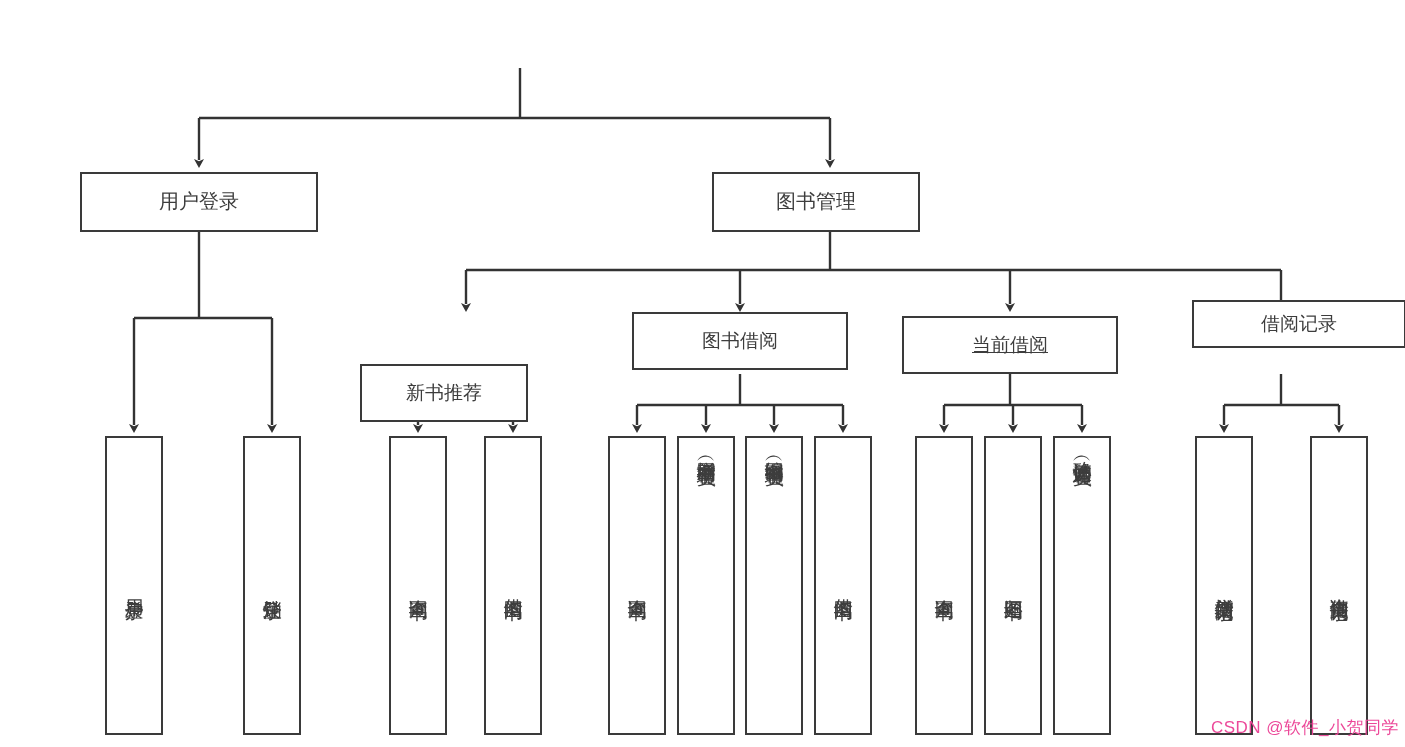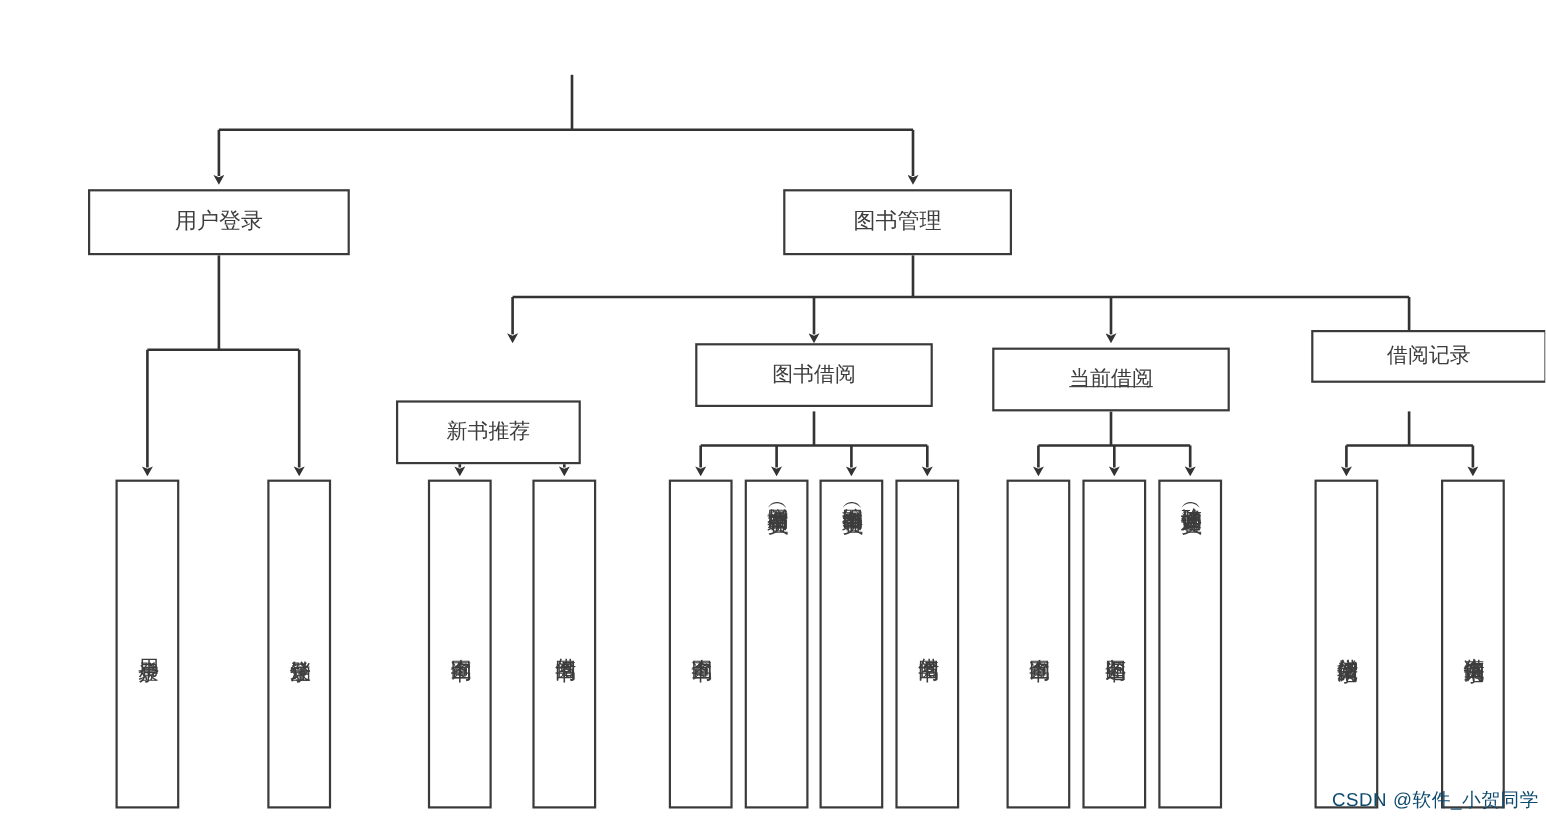--- a/index.html
+++ b/index.html
@@ -62,21 +62,21 @@
   }
   .node-leaf.center-v {
     align-items: center;
     padding-top: 0;
   }
   #watermark {
     position: absolute;
     right: 6px;
     bottom: 8px;
     font-size: 17px;
-    color: #0c4a6e;
+    color: #ec4899;
     letter-spacing: 0.5px;
     white-space: nowrap;
     user-select: none;
   }
 </style>
 </head>
 <body>
 
 <div id="diagram-root">
 

